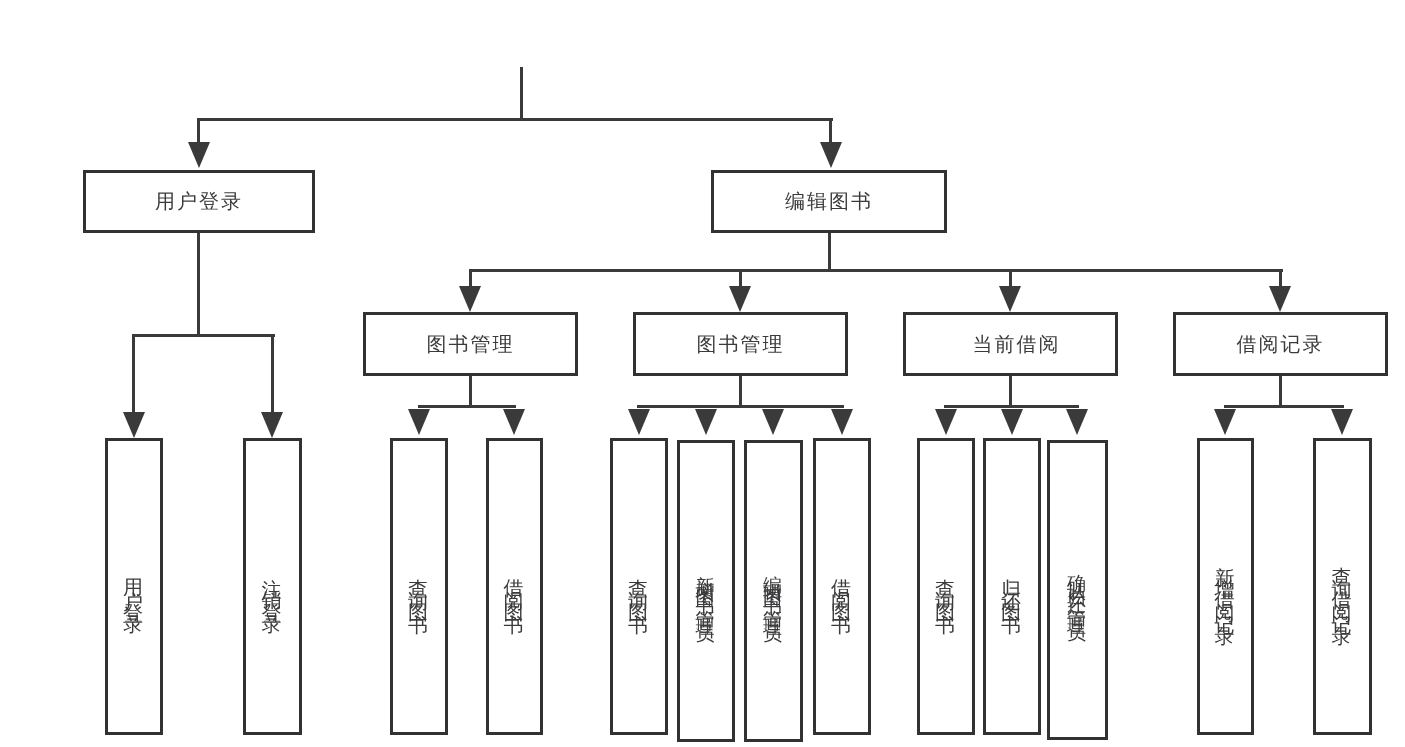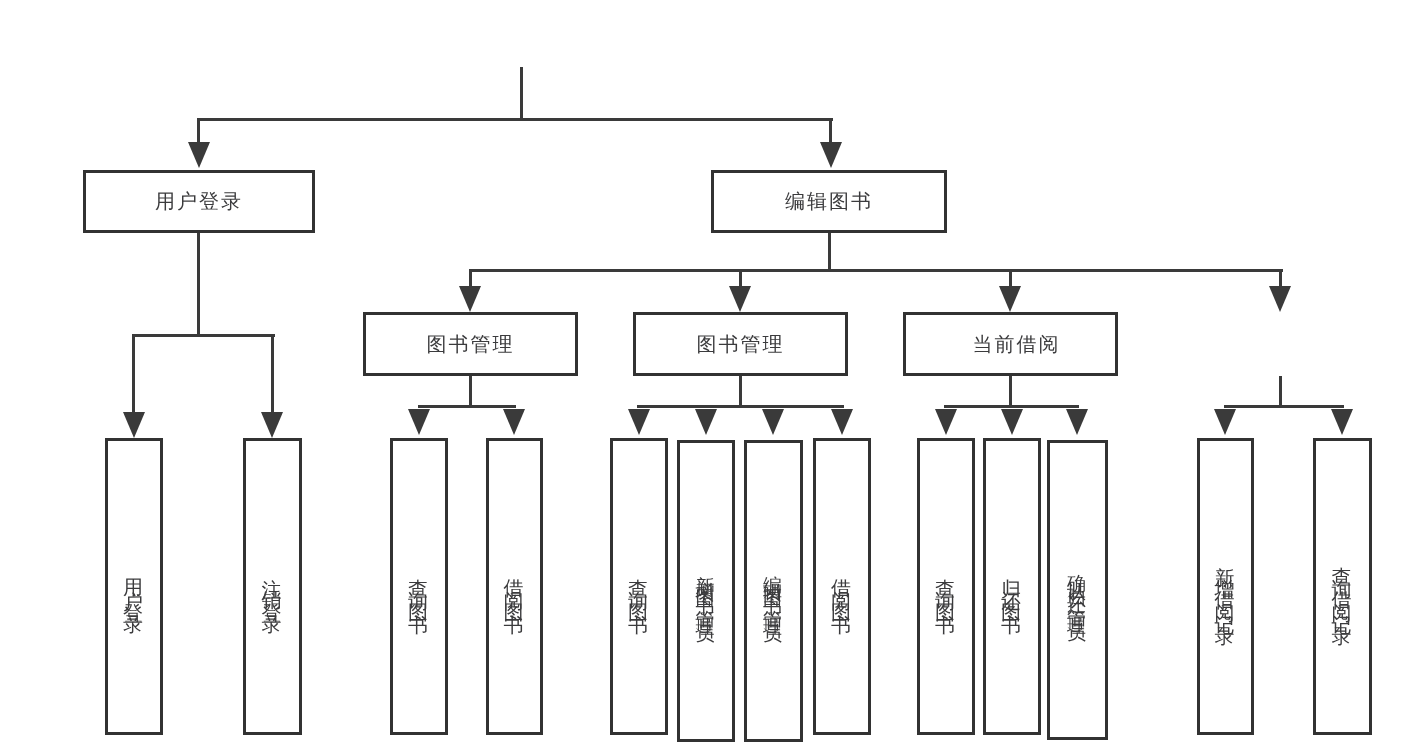--- a/index.html
+++ b/index.html
@@ -60,20 +60,21 @@
   <div class="vline" style="left:739px;top:269px;height:19px;"></div>
   <div class="arrow" style="left:729px;top:286px;"></div>
   <div class="vline" style="left:1009px;top:269px;height:19px;"></div>
   <div class="arrow" style="left:999px;top:286px;"></div>
   <div class="vline" style="left:1279px;top:269px;height:19px;"></div>
   <div class="arrow" style="left:1269px;top:286px;"></div>
 
   <div class="node" style="left:363px;top:312px;width:215px;height:64px;">图书管理</div>
   <div class="node" style="left:633px;top:312px;width:215px;height:64px;">图书管理</div>
   <div class="node" style="left:903px;top:312px;width:215px;height:64px;padding-left:12px;">当前借阅</div>
+  <div class="node" style="left:1173px;top:312px;width:215px;height:64px;">借阅记录</div>
 
   <div class="vline" style="left:469px;top:376px;height:31px;"></div>
   <div class="vline" style="left:739px;top:376px;height:31px;"></div>
   <div class="vline" style="left:1009px;top:376px;height:31px;"></div>
   <div class="vline" style="left:1279px;top:376px;height:31px;"></div>
 
   <div class="hline" style="left:418px;top:405px;width:98px;"></div>
   <div class="hline" style="left:637px;top:405px;width:207px;"></div>
   <div class="hline" style="left:944px;top:405px;width:135px;"></div>
   <div class="hline" style="left:1224px;top:405px;width:120px;"></div>

